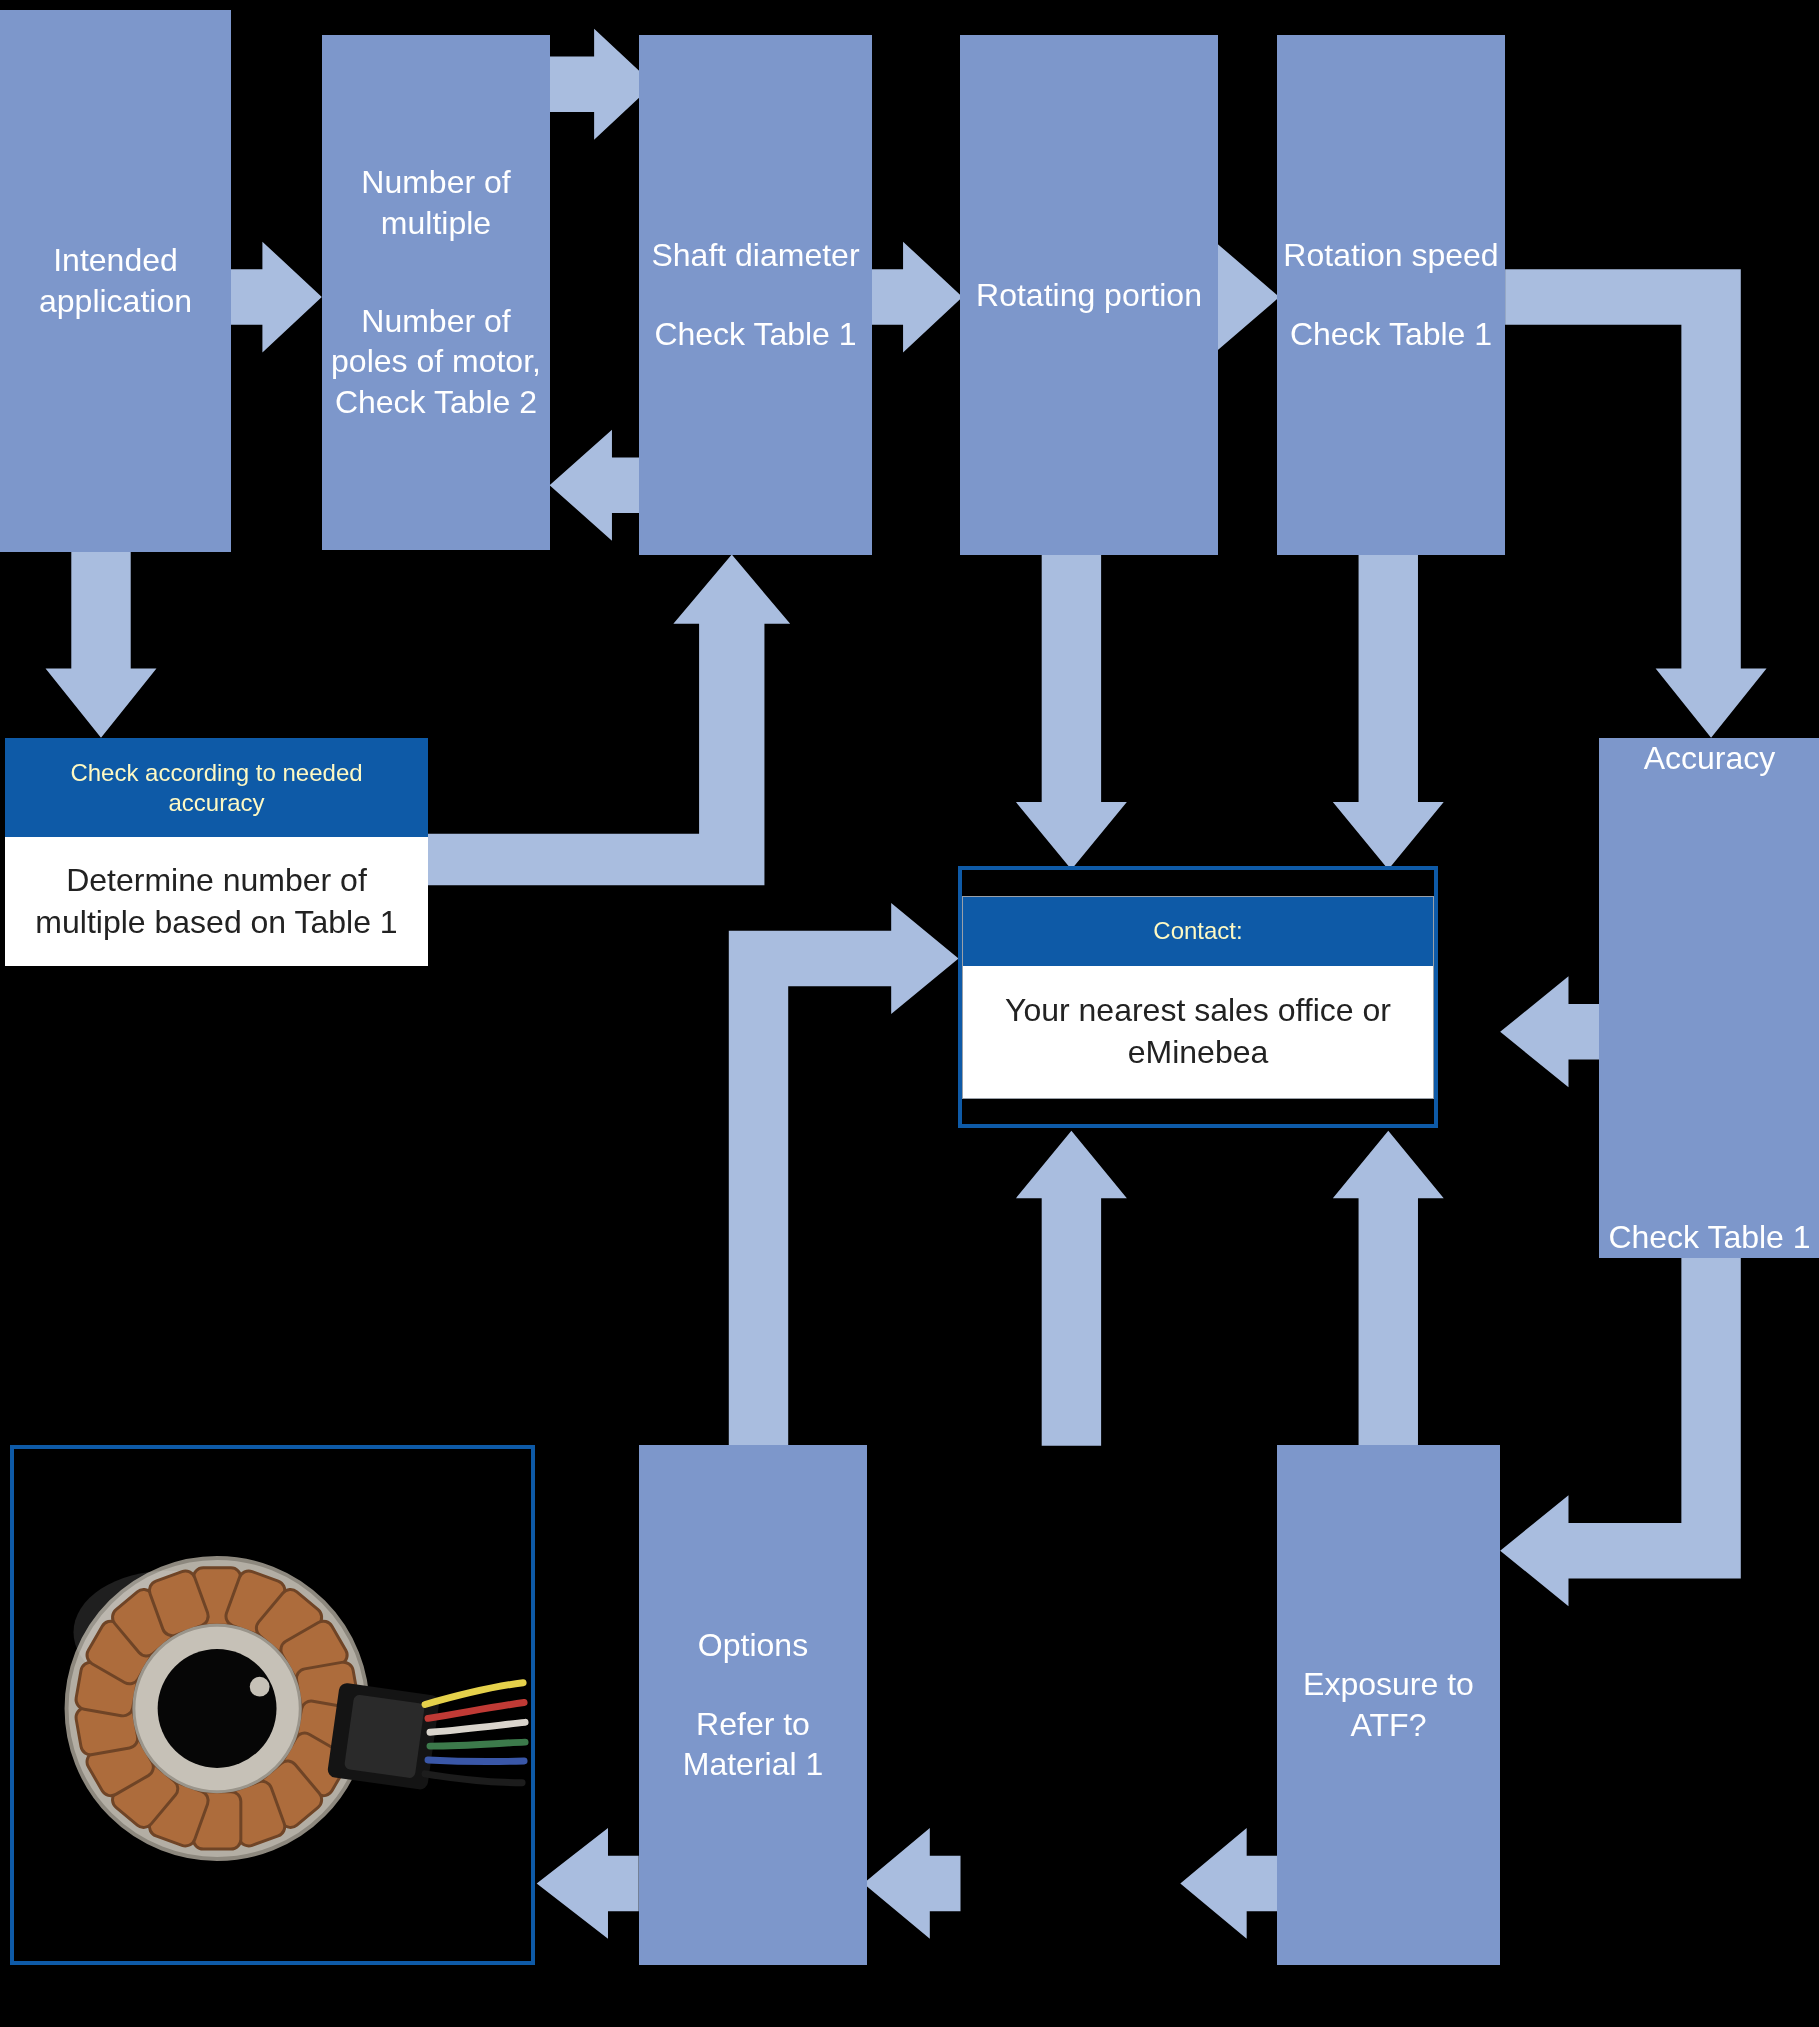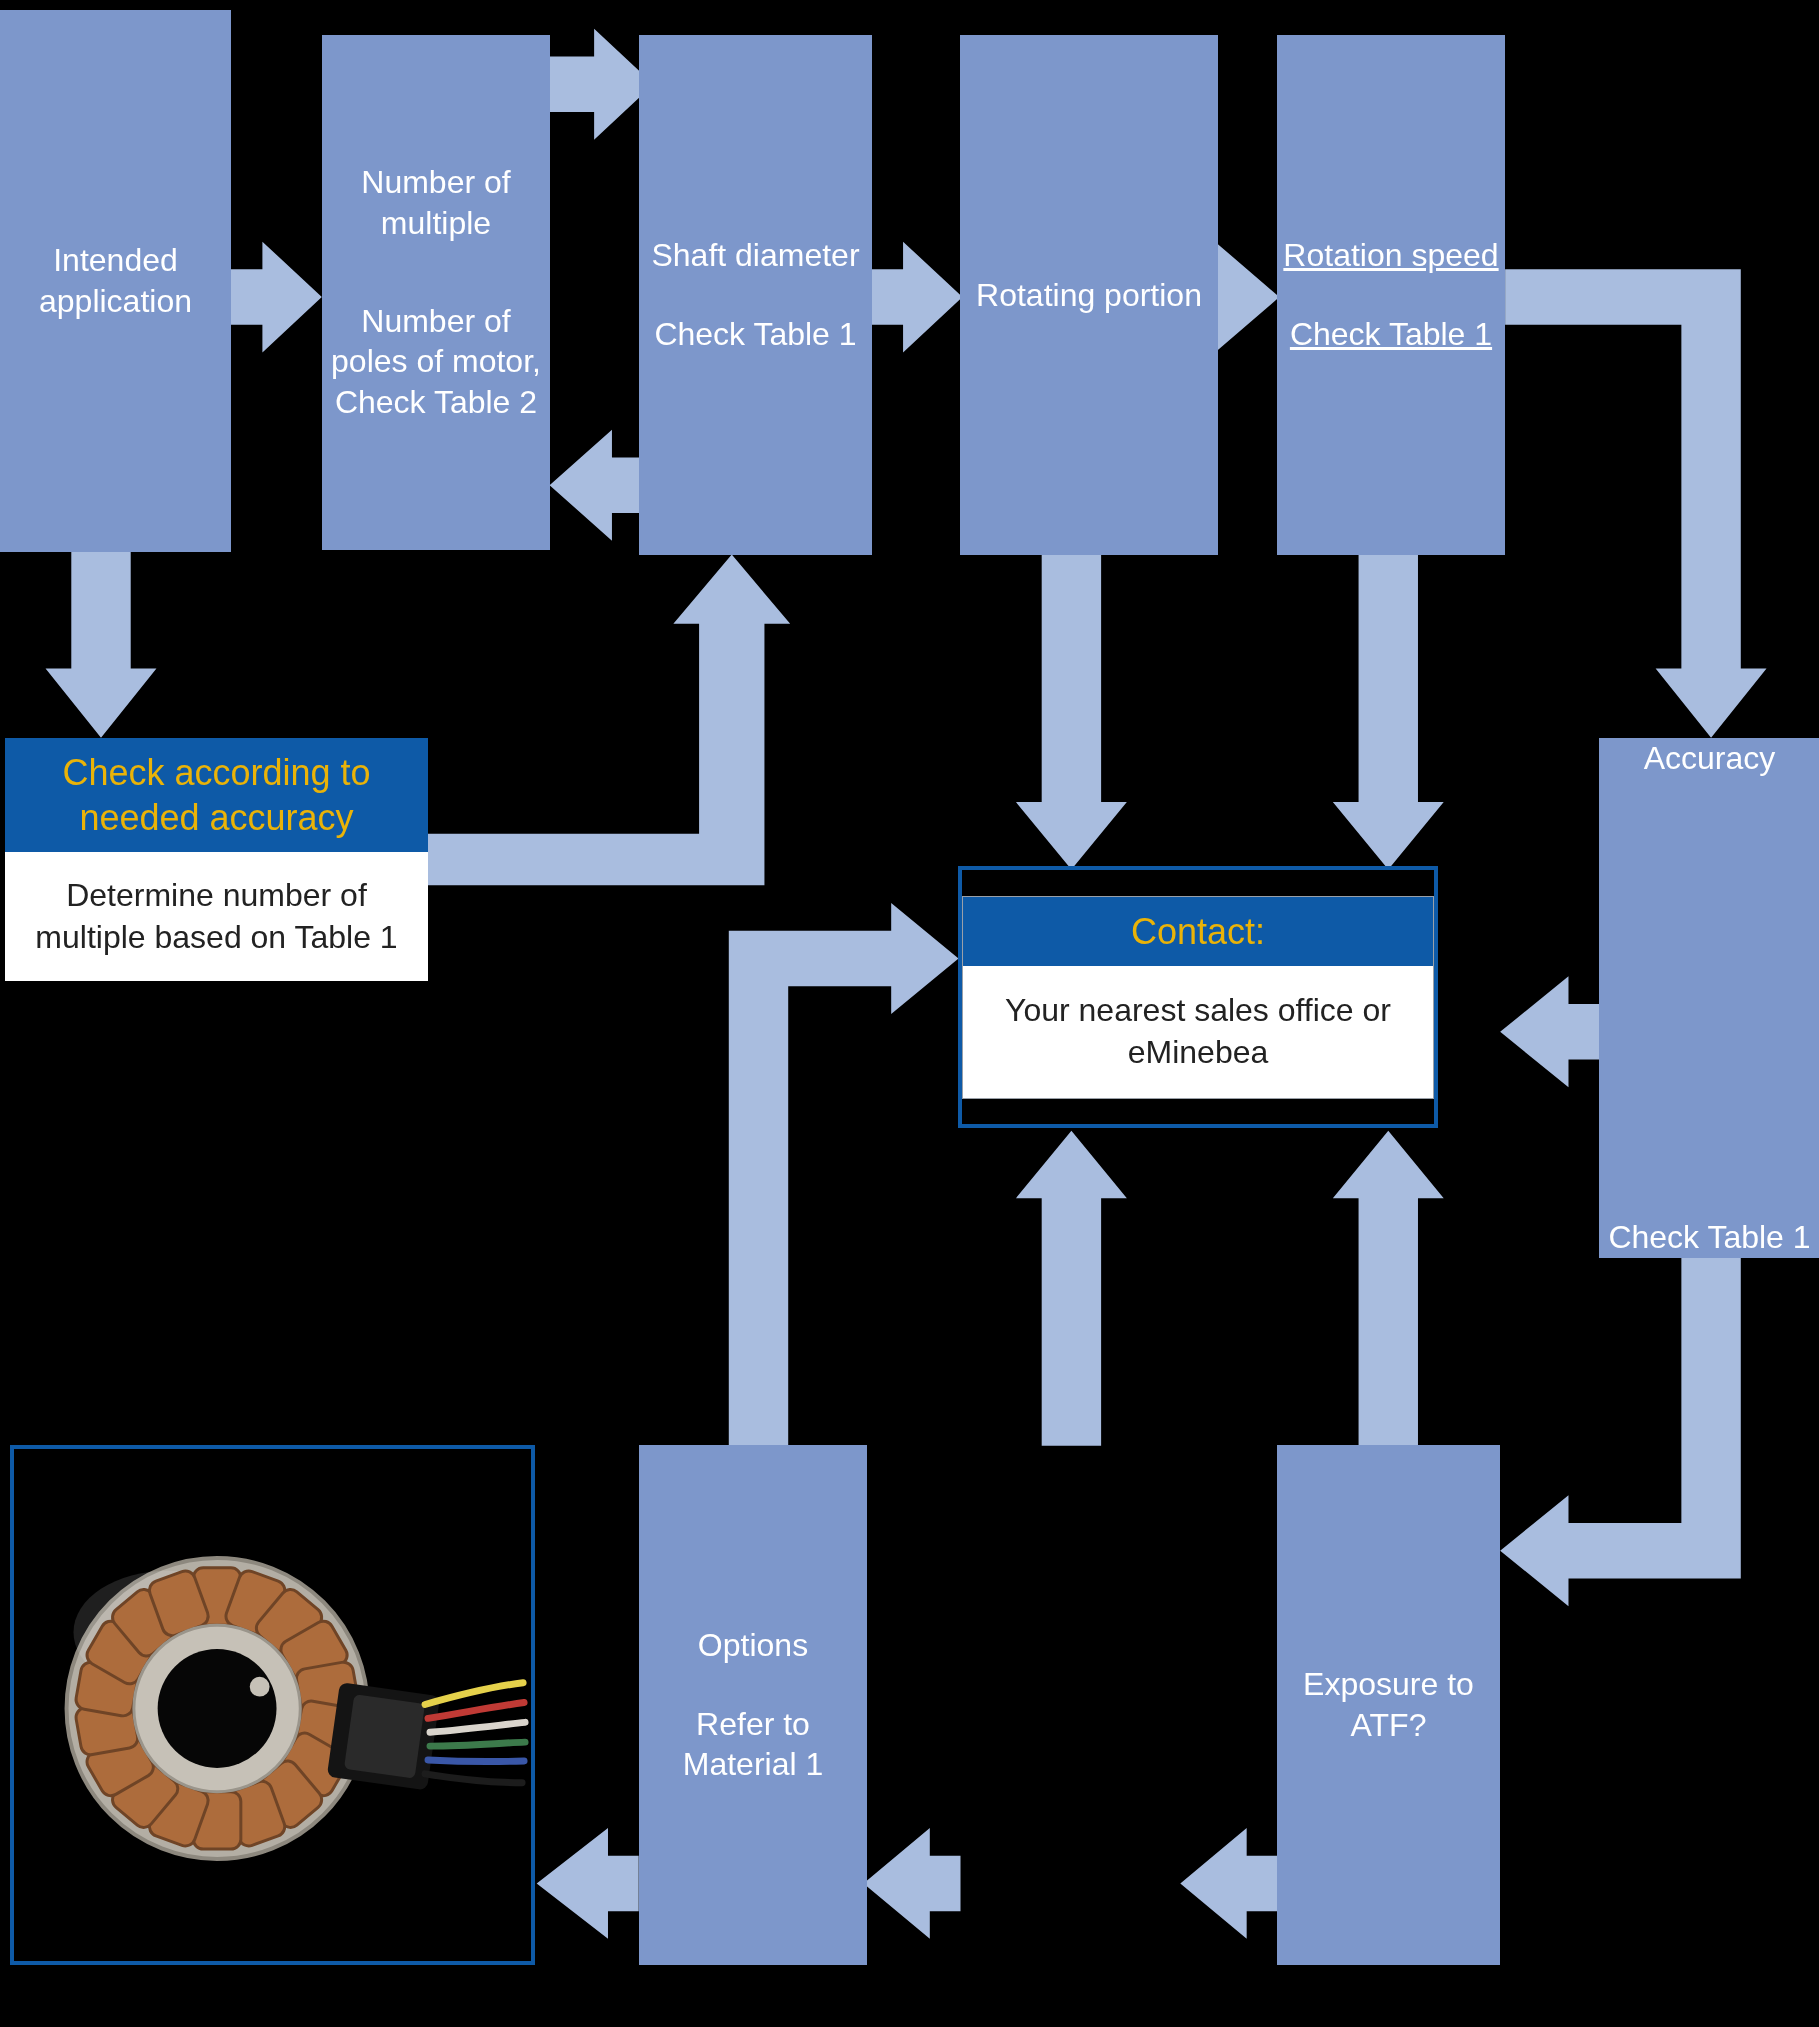--- a/index.html
+++ b/index.html
@@ -30,22 +30,22 @@
   }
   .node .gap{height:57px;flex:0 0 auto;}
   .node .gap-sm{height:38px;flex:0 0 auto;}
   .hdrbox{
     position:absolute;
     z-index:2;
     box-sizing:border-box;
   }
   .hdr{
     background:#0e5aa7;
-    color:#eab308;
-    font-size:36px;
+    color:#fef9c3;
+    font-size:24px;
     line-height:1.25;
     text-align:center;
     display:flex;
     align-items:center;
     justify-content:center;
     padding:12px 23px;
     box-sizing:border-box;
   }
   .hdr-body{
     background:#ffffff;
@@ -87,21 +87,21 @@
     border:4px solid #0e5aa7;
     box-sizing:border-box;
     background:#000;
     overflow:hidden;
   }
   
   #b-intended{left:0;top:10px;width:231px;height:542px;}
   #b-multiple{left:322px;top:35px;width:228px;height:515px;}
   #b-shaft{left:639px;top:35px;width:233px;height:520px;}
   #b-rotating{left:960px;top:35px;width:258px;height:520px;}
-  #b-speed{left:1277px;top:35px;width:228px;height:520px;text-decoration:underline;}
+  #b-speed{left:1277px;top:35px;width:228px;height:520px;}
   #b-accuracy{left:1599px;top:738px;width:221px;height:520px;justify-content:space-between;}
   #b-options{left:639px;top:1445px;width:228px;height:520px;}
   #b-environment{left:960px;top:1445px;width:223px;height:520px;}
   #b-exposure{left:1277px;top:1445px;width:223px;height:520px;}
   #b-checkacc{left:5px;top:738px;width:423px;}
   #b-checkacc .hdr{min-height:99px;}
   #b-checkacc .hdr-body{min-height:129px;}
 </style>
 </head>
 <body>

